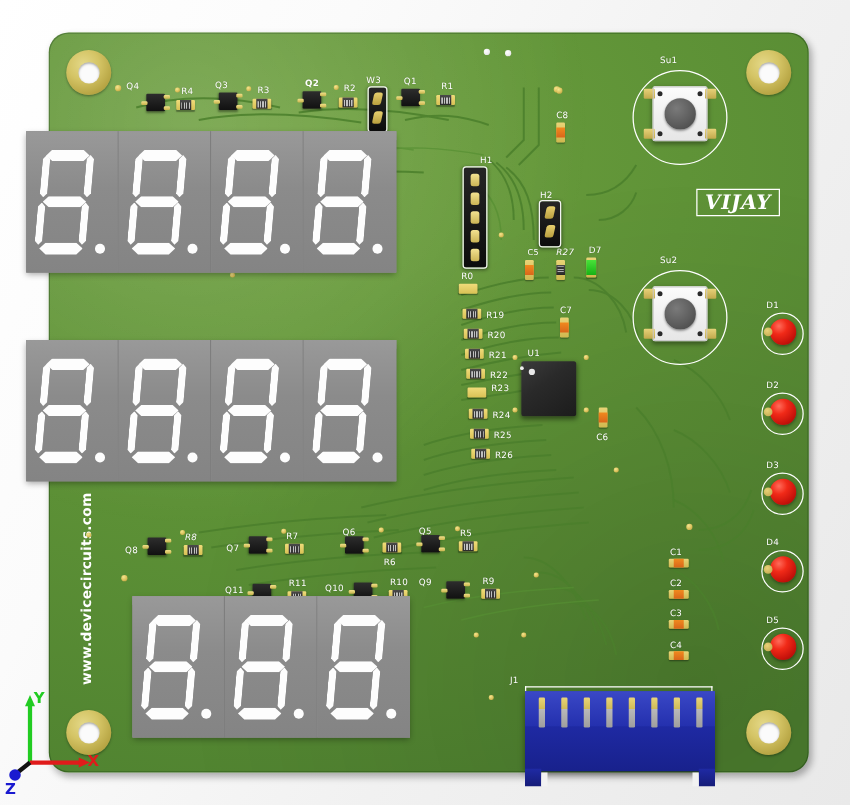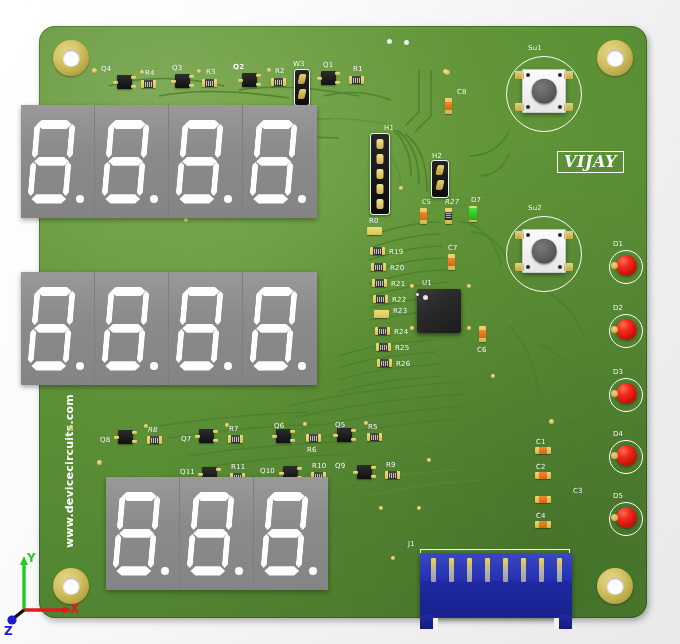--- a/index.html
+++ b/index.html
@@ -275,21 +275,21 @@
     <div class="sot" style="left:136px;top:48px;">
         <span class="p a"></span>
         <span class="p b"></span>
         <span class="p c"></span>
       </div>
     <div class="silk" style="left:167px;top:42px;">R3</div>
     <div class="res" style="left:163px;top:53px;">
         <i></i>
       </div>
 
-    <div class="silk" style="left:194px;top:37px;font-weight:bold;">Q2</div>
+    <div class="silk" style="left:205px;top:37px;font-weight:bold;">Q2</div>
     <div class="sot" style="left:203px;top:47px;">
         <span class="p a"></span>
         <span class="p b"></span>
         <span class="p c"></span>
       </div>
     <div class="silk" style="left:236px;top:41px;">R2</div>
     <div class="res" style="left:232px;top:52px;">
         <i></i>
       </div>
 
@@ -339,21 +339,21 @@
       </div>
     <div class="silk" style="left:406px;top:172px;font-style:italic;">R27</div>
     <div class="cap dark" style="left:406px;top:182px;">
         <i></i>
       </div>
     <div class="silk" style="left:432px;top:170px;">D7</div>
     <div class="ledg" style="left:430px;top:180px;">
         <i></i>
       </div>
 
-    <div class="silk" style="left:418px;top:62px;">C8</div>
+    <div class="silk" style="left:406px;top:62px;">C8</div>
     <div class="cap" style="left:406px;top:72px;">
         <i></i>
       </div>
     <div class="via" style="left:406px;top:44px;"></div>
 
     <div class="silk" style="left:489px;top:18px;">Su1</div>
     <div class="tact-ring" style="left:467px;top:30px;width:74px;height:74px;"></div>
     <div class="tact" style="left:483px;top:43px;width:44px;height:44px;">
       <span class="tab" style="left:-7px;top:2px;"></span>
       <span class="tab" style="left:-7px;bottom:2px;"></span>
@@ -531,21 +531,21 @@
     <div class="via sm" style="left:378px;top:480px;"></div>
 
     <div class="silk" style="left:497px;top:412px;">C1</div>
     <div class="caph" style="left:496px;top:421px;">
         <i></i>
       </div>
     <div class="silk" style="left:497px;top:437px;">C2</div>
     <div class="caph" style="left:496px;top:446px;">
         <i></i>
       </div>
-    <div class="silk" style="left:497px;top:461px;margin-left:37px;">C3</div>
+    <div class="silk" style="left:497px;top:461px;">C3</div>
     <div class="caph" style="left:496px;top:470px;">
         <i></i>
       </div>
     <div class="silk" style="left:497px;top:486px;">C4</div>
     <div class="caph" style="left:496px;top:495px;">
         <i></i>
       </div>
     <div class="via" style="left:510px;top:393px;"></div>
 
     <div class="silk" style="left:574px;top:214px;">D1</div>

